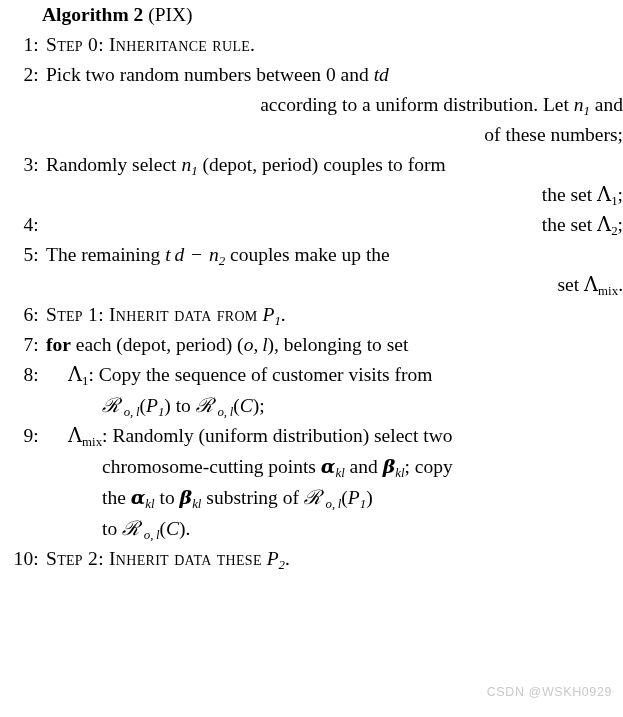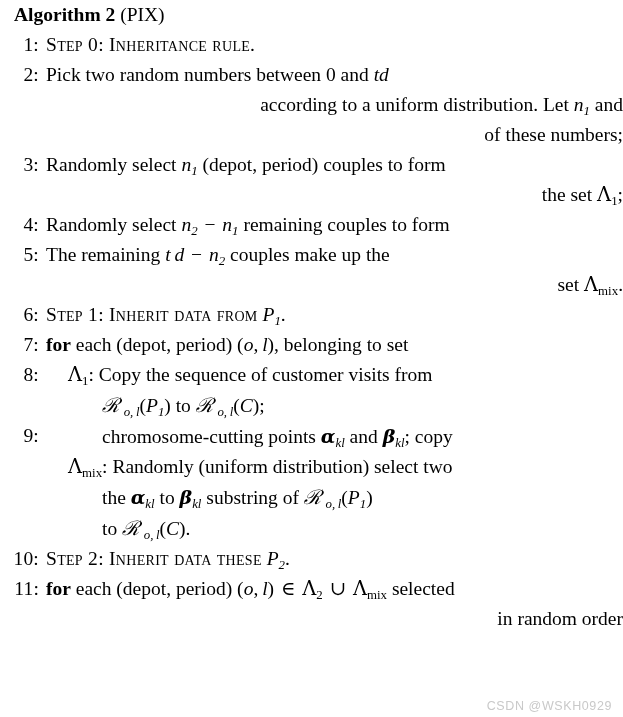--- a/index.html
+++ b/index.html
@@ -20,22 +20,23 @@
     position: absolute;
     left: 0;
     top: 0;
     width: 623px;
   }
 
   
   .algo-title {
     font-size: 19.5px;
     line-height: 30px;
-    padding-left: 14px;
+    padding-left: 0;
     white-space: nowrap;
+    margin-left: 42px;
   }
   .algo-title .strong { font-weight: bold; }
   .algo-title .plain  { font-weight: normal; }
 
   
   .step {
     display: flex;
     align-items: flex-start;
     font-size: 19.5px;
     line-height: 30px;
@@ -83,21 +84,21 @@
     font-weight: bold;
     font-size: 19px;
   }
   .op { padding: 0 2px; }
   .lam { font-family: "DejaVu Serif", serif; }
 
   
   #watermark {
     position: absolute;
     right: 11px;
-    bottom: 4px;
+    bottom: 18px;
     font-family: "Liberation Sans", "DejaVu Sans", sans-serif;
     font-size: 12.5px;
     color: #c9c9c9;
     letter-spacing: 0.6px;
     white-space: nowrap;
   }
 </style>
 </head>
 <body>
 
@@ -128,21 +129,21 @@
     <div class="step-num">3:</div>
     <div class="step-body">
       <div class="line">Randomly select <span class="mathit">n</span><sub class="mathit">1</sub> (depot, period) couples to form</div>
       <div class="line cont">the set <span class="lam">Λ</span><sub>1</sub>;</div>
     </div>
   </div>
 
   <div class="step">
     <div class="step-num">4:</div>
     <div class="step-body">
-      <div class="line">Randomly select <span class="mathit">n</span><sub class="mathit">2</sub> <span class="op">−</span> <span class="mathit">n</span><sub class="mathit">1</sub> remaining couples to form</div>
+      <div class="line cont">the set <span class="lam">Λ</span><sub>2</sub>;</div>
     </div>
   </div>
 
   <div class="step">
     <div class="step-num">5:</div>
     <div class="step-body">
       <div class="line">The remaining <span class="mathit">t d</span> <span class="op">−</span> <span class="mathit">n</span><sub class="mathit">2</sub> couples make up the</div>
       <div class="line cont">set <span class="lam">Λ</span><sub>mix</sub>.</div>
     </div>
   </div>
@@ -165,37 +166,30 @@
     <div class="step-num">8:</div>
     <div class="step-body">
       <div class="line indent1"><span class="lam">Λ</span><sub>1</sub>: Copy the sequence of customer visits from</div>
       <div class="line cont2"><span class="scriptv">ℛ</span><sub class="mathit"> o, l</sub>(<span class="mathit">P</span><sub class="mathit">1</sub>) to <span class="scriptv">ℛ</span><sub class="mathit"> o, l</sub>(<span class="mathit">C</span>);</div>
     </div>
   </div>
 
   <div class="step">
     <div class="step-num">9:</div>
     <div class="step-body">
+      <div class="line indent1"><span class="lam">Λ</span><sub>mix</sub>: Randomly (uniform distribution) select two</div>
       <div class="line cont2">chromosome-cutting points <span class="grk">α</span><sub class="mathit">kl</sub> and <span class="grk">β</span><sub class="mathit">kl</sub>; copy</div>
-      <div class="line indent1"><span class="lam">Λ</span><sub>mix</sub>: Randomly (uniform distribution) select two</div>
       <div class="line cont2">the <span class="grk">α</span><sub class="mathit">kl</sub> to <span class="grk">β</span><sub class="mathit">kl</sub> substring of <span class="scriptv">ℛ</span><sub class="mathit"> o, l</sub>(<span class="mathit">P</span><sub class="mathit">1</sub>)</div>
       <div class="line cont2">to <span class="scriptv">ℛ</span><sub class="mathit"> o, l</sub>(<span class="mathit">C</span>).</div>
     </div>
   </div>
 
   <div class="step">
     <div class="step-num">10:</div>
     <div class="step-body">
       <div class="line"><span class="sc">Step 2: Inherit data these</span> <span class="mathit">P</span><sub class="mathit">2</sub>.</div>
     </div>
   </div>
 
-  <div class="step">
-    <div class="step-num">11:</div>
-    <div class="step-body">
-      <div class="line"><span class="bf">for</span> each (depot, period) (<span class="mathit">o</span>, <span class="mathit">l</span>) <span class="op">∈</span> <span class="lam">Λ</span><sub>2</sub> <span class="op">∪</span> <span class="lam">Λ</span><sub>mix</sub> selected</div>
-      <div class="line cont">in random order</div>
-    </div>
-  </div>
 
 </div>
 
 <div id="watermark">CSDN @WSKH0929</div>
 
 </body></html>

